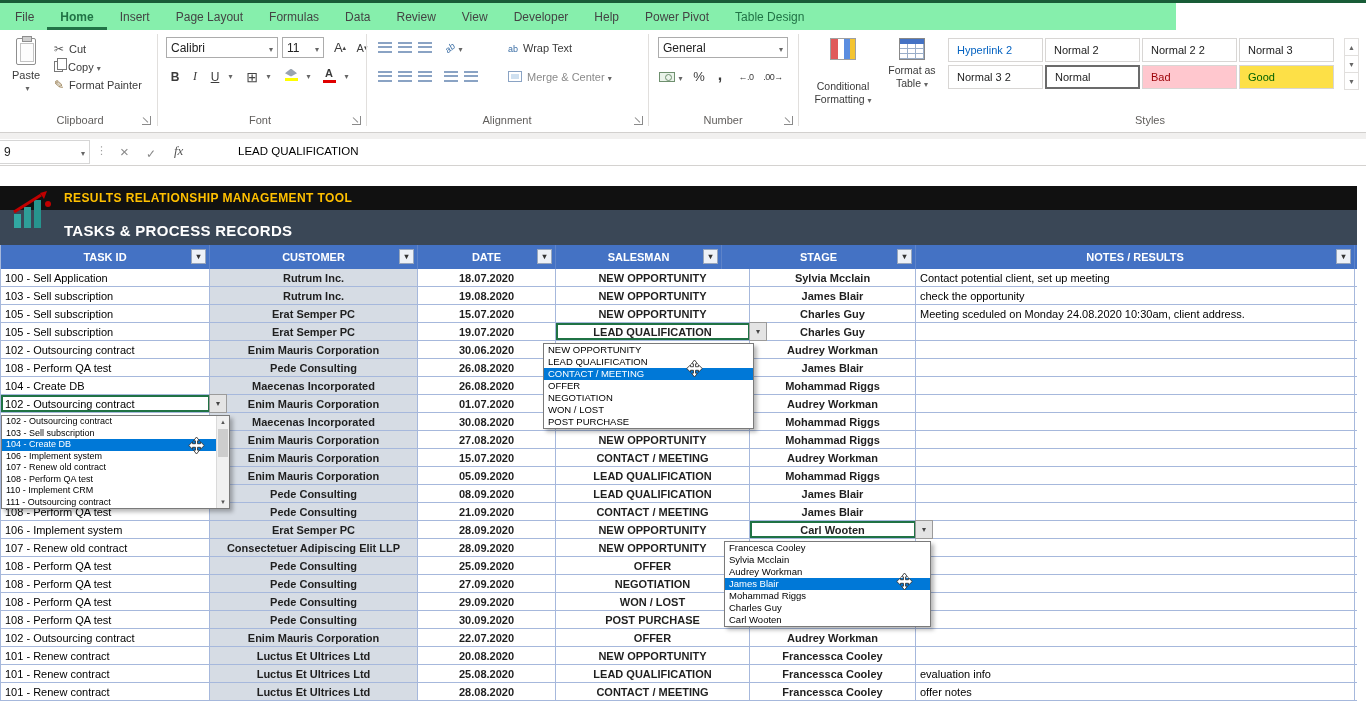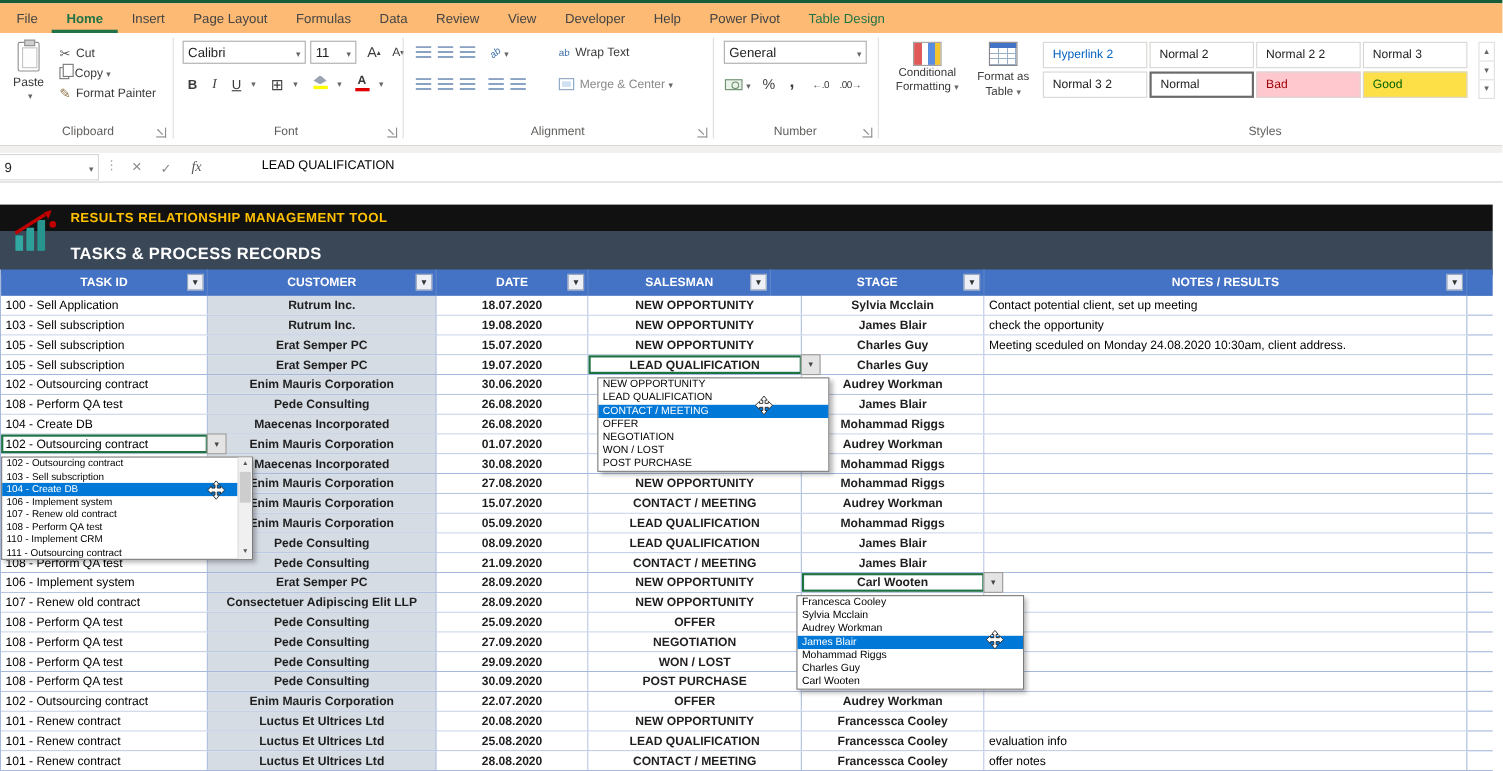--- a/index.html
+++ b/index.html
@@ -1,21 +1,21 @@
 <!DOCTYPE html>
 <html><head>
 <meta charset="utf-8">
 <style>
   *{box-sizing:border-box;margin:0;padding:0}
   html,body{width:1366px;height:701px;overflow:hidden}
   body{position:relative;font-family:"Liberation Sans",sans-serif;background:#fff;color:#262626}
 
   
   .titlebar-strip{position:absolute;left:0;top:0;width:1366px;height:3px;background:#185C37}
-  .ribbon-tabs{position:absolute;left:0;top:3px;width:1366px;height:27px;background:#fdba74;display:flex;align-items:flex-end;padding-left:2px}
+  .ribbon-tabs{position:absolute;left:0;top:3px;width:1176px;height:27px;background:#86efac;display:flex;align-items:flex-end;padding-left:2px}
   .rtab{padding:5px 13px 6px;font-size:12px;color:#444;white-space:nowrap}
   .rtab.active{font-weight:bold;color:#217346;border-bottom:3px solid #217346;padding-bottom:3px}
   .rtab.ctx{color:#217346}
 
   
   .ribbon{position:absolute;left:0;top:30px;width:1366px;height:103px;background:#fff;border-bottom:1px solid #D2D0CE}
   .rsep{position:absolute;top:4px;width:1px;height:92px;background:#E1DFDD}
   .grp-label{position:absolute;top:84px;font-size:11px;color:#605E5C;text-align:center}
   .launcher{position:absolute;top:86px;width:9px;height:9px;border-right:1px solid #8a8a8a;border-bottom:1px solid #8a8a8a}
   .launcher::after{content:"";position:absolute;left:1px;top:1px;width:7px;height:1px;background:#8a8a8a;transform:rotate(45deg);transform-origin:left center}
@@ -99,21 +99,21 @@
 
   
   .sheet-table{position:absolute;left:0;top:245px;width:1357px;border-left:1px solid #A6B8DC}
   .hrow{display:flex;height:24px;background:#4472C4}
   .hcell{position:relative;display:flex;align-items:center;justify-content:center;color:#fff;font-weight:bold;font-size:11px;border-right:1px solid #5D83C9}
   .filter-btn{position:absolute;right:3px;top:4px;width:15px;height:15px;background:#EDF1F7;border:1px solid #98A6BC;display:flex;align-items:center;justify-content:center}
   .filter-btn::before{content:"▾";font-size:8px;color:#333}
   .trow{display:flex;height:18px;border-bottom:1px solid #A6B8DC}
   .cell{position:relative;display:flex;align-items:center;border-right:1px solid #A6B8DC;overflow:hidden;background:#fff}
   .ct{white-space:nowrap;font-size:11px;color:#000}
-  .col0{width:188px}.col1{width:208px}.col2{width:138px}.col3{width:194px}.col4{width:166px}.col5{width:439px}
+  .col0{width:209px}.col1{width:208px}.col2{width:138px}.col3{width:194px}.col4{width:166px}.col5{width:439px}
   .c-task .ct,.c-notes .ct{padding-left:4px}
   .c-customer{background:#D6DCE4;justify-content:center}
   .c-customer .ct,.c-date .ct,.c-stage .ct,.c-salesman .ct{font-weight:bold;color:#1f1f1f}
   .c-date,.c-stage,.c-salesman{justify-content:center}
   .cell.sel{outline:2px solid #1F7244;outline-offset:-2px;overflow:visible;z-index:5}
   .cell-dd-btn{position:absolute;left:100%;top:-1px;width:18px;height:19px;background:#E4E4E4;border:1px solid #9B9B9B;display:flex;align-items:center;justify-content:center;z-index:6}
   .cell-dd-btn::before{content:"▾";font-size:8px;color:#444}
 
   
   .dd{position:absolute;background:#fff;border:1px solid #7A7A7A;box-shadow:3px 3px 4px rgba(0,0,0,.28);z-index:60}
@@ -259,21 +259,21 @@
   <div class="ibtn g-percent" style="left:690px;top:36px;width:18px"></div>
   <div class="ibtn g-comma" style="left:712px;top:34px;width:16px"></div>
   <div class="ibtn g-incdec" style="left:734px;top:36px;width:24px"></div>
   <div class="ibtn g-decdec" style="left:760px;top:36px;width:26px"></div>
   <div class="grp-label" style="left:663px;width:120px">Number</div>
   <div class="launcher" style="left:784px"></div>
   <div class="rsep" style="left:798px"></div>
 
   <div class="bigbtn" style="left:806px;top:8px;width:74px">
     <span class="ic-condfmt"></span>
-    <span class="bl" style="margin-top:0">Conditional</span>
+    <span class="bl" style="margin-top:20px">Conditional</span>
     <span class="bl"><span>Formatting</span><span class="caret"></span></span>
   </div>
   <div class="bigbtn" style="left:882px;top:8px;width:60px">
     <span class="ic-fmttable"></span>
     <span class="bl" style="margin-top:4px">Format as</span>
     <span class="bl"><span>Table</span><span class="caret"></span></span>
   </div>
   <div class="gallery">
       <div class="gal-item link">Hyperlink 2</div>
       <div class="gal-item plain">Normal 2</div>

